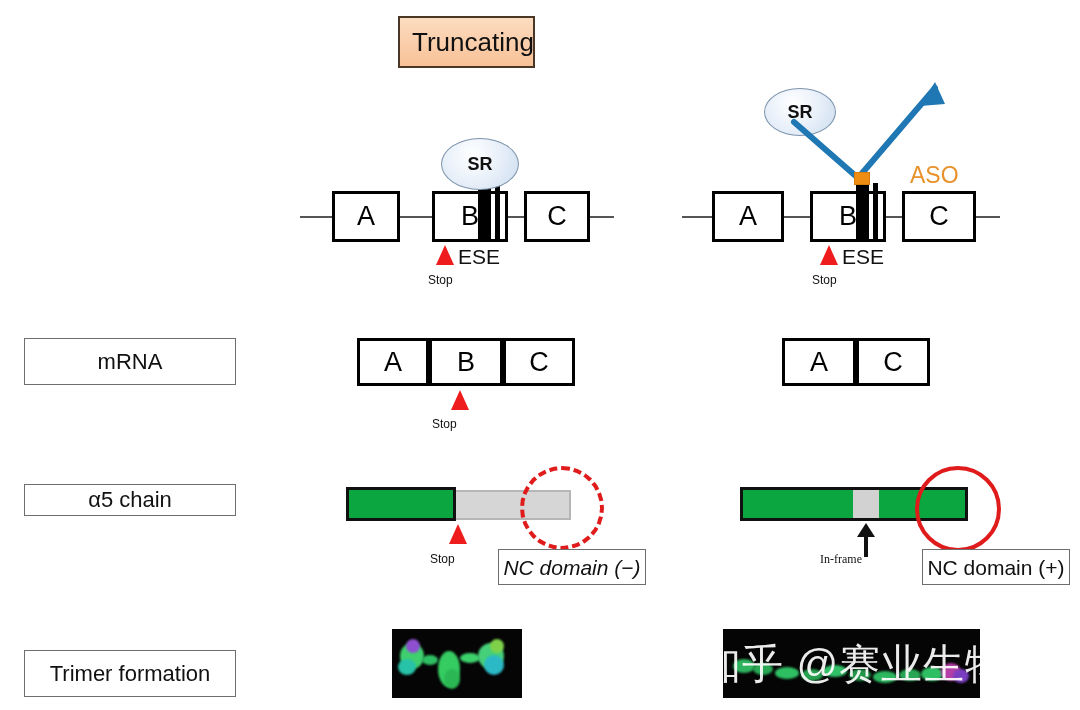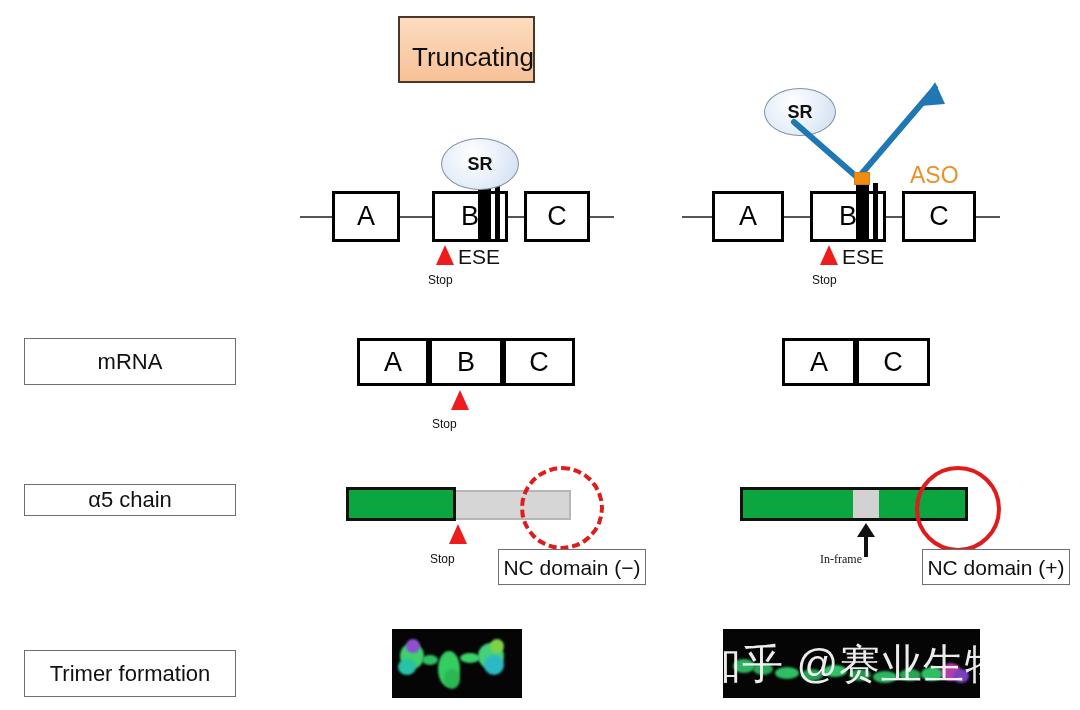--- a/index.html
+++ b/index.html
@@ -24,21 +24,21 @@
   .abs { position: absolute; }
 
   
   .col-title {
     position: absolute;
     border: 2px solid #4a3726;
     background: linear-gradient(#fcdcc0, #f8c197);
     color: #111;
     font-size: 26px;
     line-height: 1;
-    padding: 26px 12px 11px;
+    padding: 11px 12px 11px;
     text-align: center;
     white-space: nowrap;
     box-sizing: border-box;
   }
 
   
   .row-label {
     position: absolute;
     border: 1.5px solid #6e6e6e;
     background: #ffffff;
@@ -281,21 +281,21 @@
 
     <div class="chain-gray" style="left:449px; top:490px; width:122px; height:30px;"></div>
 
     <div class="chain-green" style="left:346px; top:487px; width:110px; height:34px;"></div>
 
     <div class="nc-circle-dashed" style="left:520px; top:466px; width:84px; height:84px;"></div>
 
     <div class="stop-tri" style="left:449px; top:524px;"></div>
     <div class="caption" style="left:430px; top:553px;">Stop</div>
 
-    <div class="nc-box" style="left:498px; top:549px; width:148px; height:36px;">NC domain (−)</div>
+    <div class="nc-box" style="left:498px; top:549px; width:148px; height:36px;font-style:italic;">NC domain (−)</div>
   </div>
 
   <div>
     <div class="chain-green" style="left:740px; top:487px; width:228px; height:34px;"></div>
 
     <div class="chain-gap" style="left:853px; top:487px; width:26px; height:34px;"></div>
 
     <div class="nc-circle-solid" style="left:915px; top:466px; width:86px; height:86px;"></div>
 
     <svg class="abs" style="left:854px; top:523px;" width="24" height="34" viewBox="0 0 24 34">

